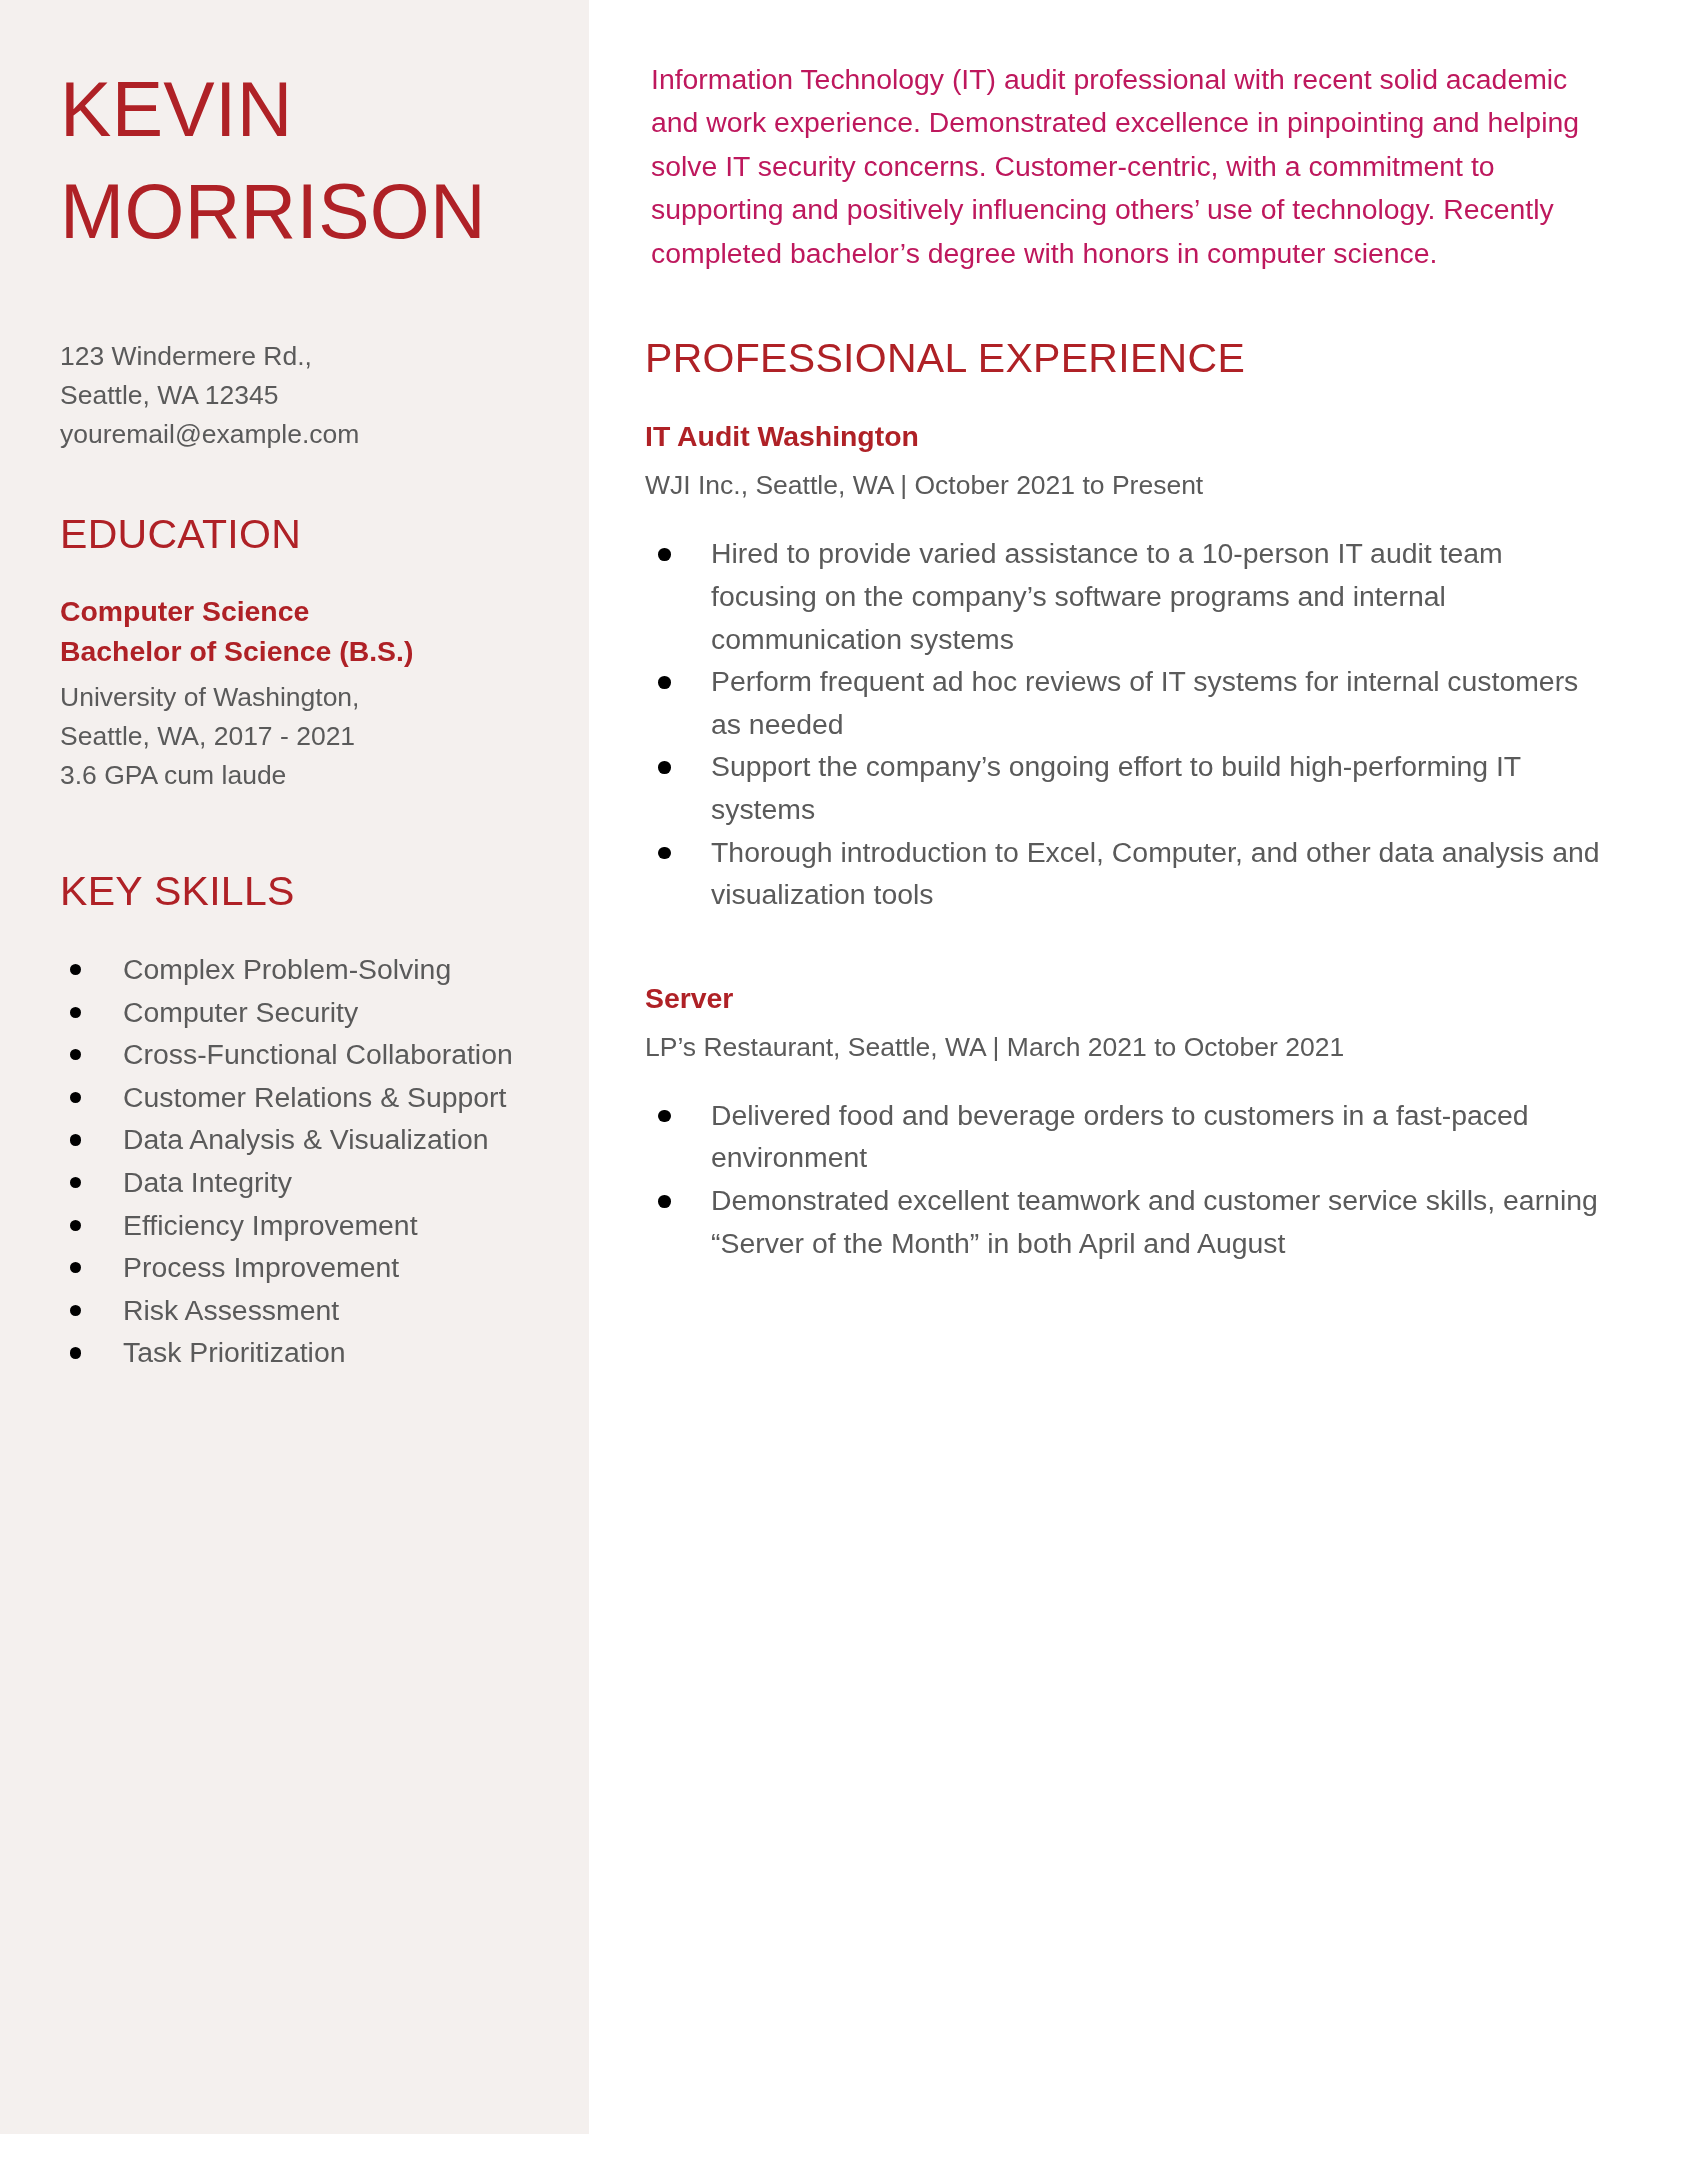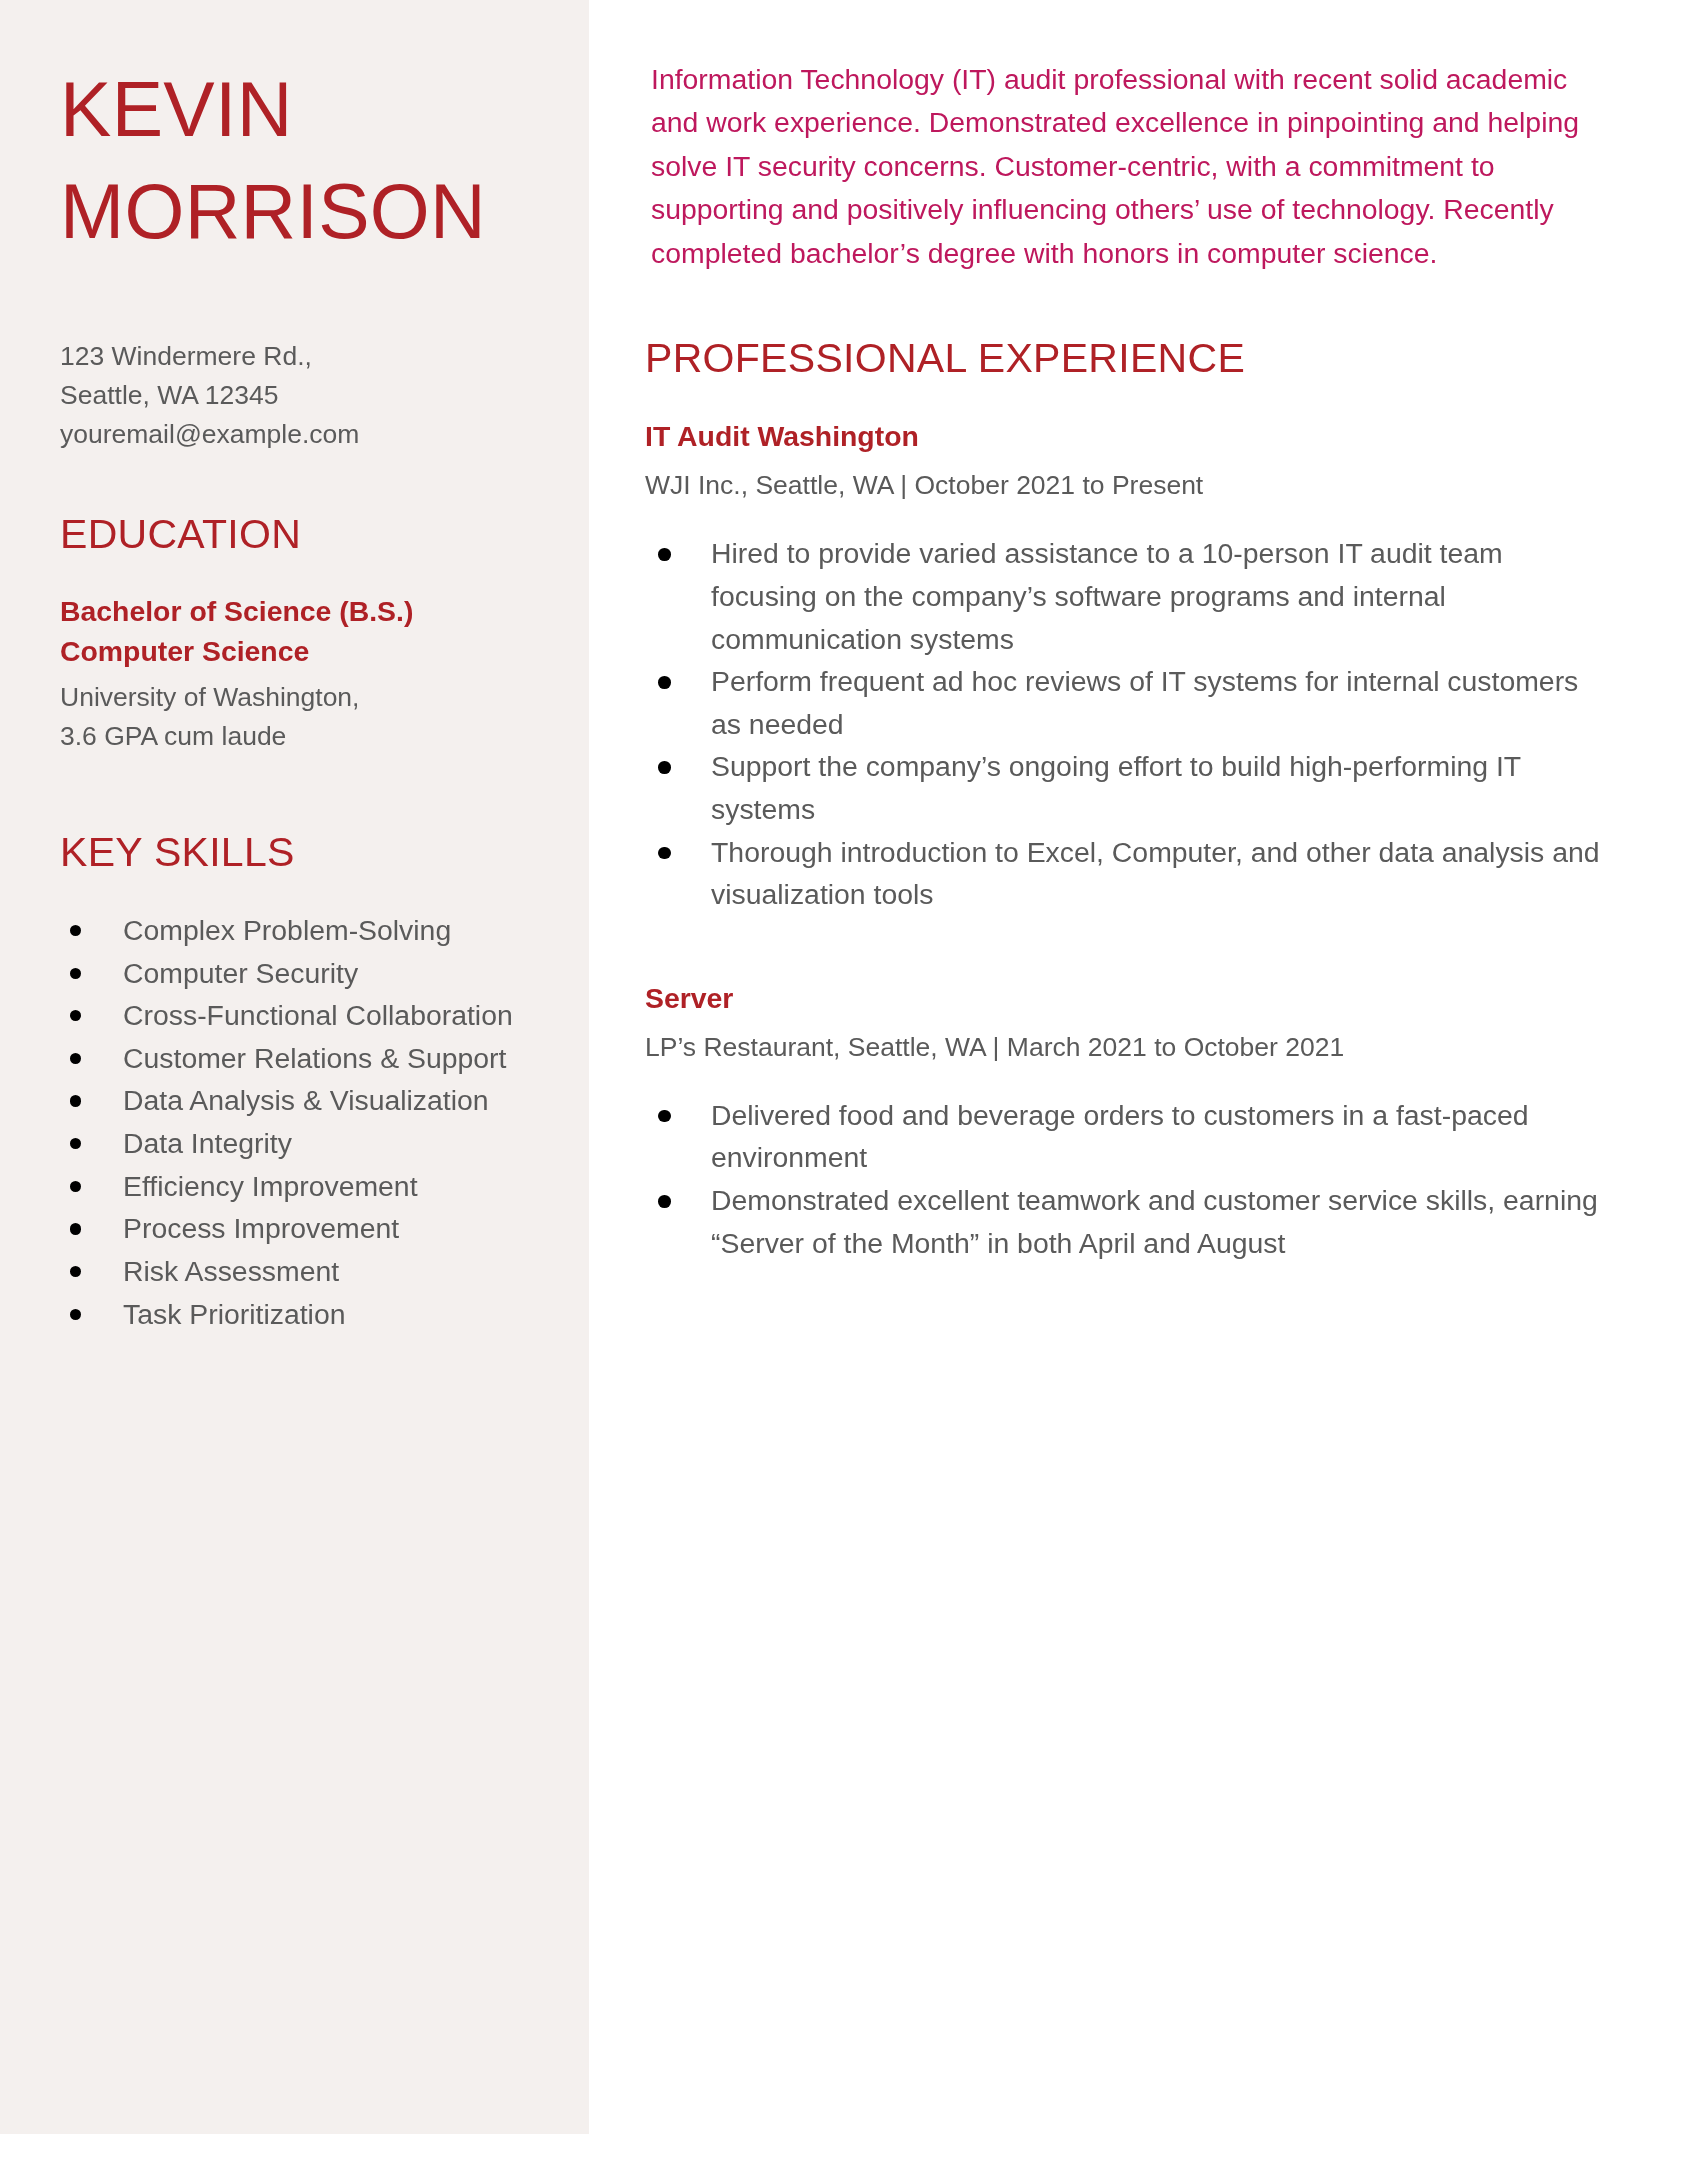--- a/index.html
+++ b/index.html
@@ -175,26 +175,27 @@
 
     <div class="contact-block">
       <div class="contact-line">123 Windermere Rd.,</div>
       <div class="contact-line">Seattle, WA 12345</div>
       <div class="contact-line">youremail@example.com</div>
     </div>
 
     <h2 class="section-heading education">EDUCATION</h2>
 
     <div class="degree">
+      <div class="degree-line">Computer Science</div>
       <div class="degree-line">Bachelor of Science (B.S.)</div>
-      <div class="degree-line">Computer Science</div>
     </div>
 
     <div class="school">
       <div class="school-line">University of Washington,</div>
+      <div class="school-line">Seattle, WA, 2017 - 2021</div>
       <div class="school-line">3.6 GPA cum laude</div>
     </div>
 
     <h2 class="section-heading key-skills">KEY SKILLS</h2>
 
     <ul class="bullets">
       <li>Complex Problem-Solving</li>
       <li>Computer Security</li>
       <li>Cross-Functional Collaboration</li>
       <li>Customer Relations &amp; Support</li>

